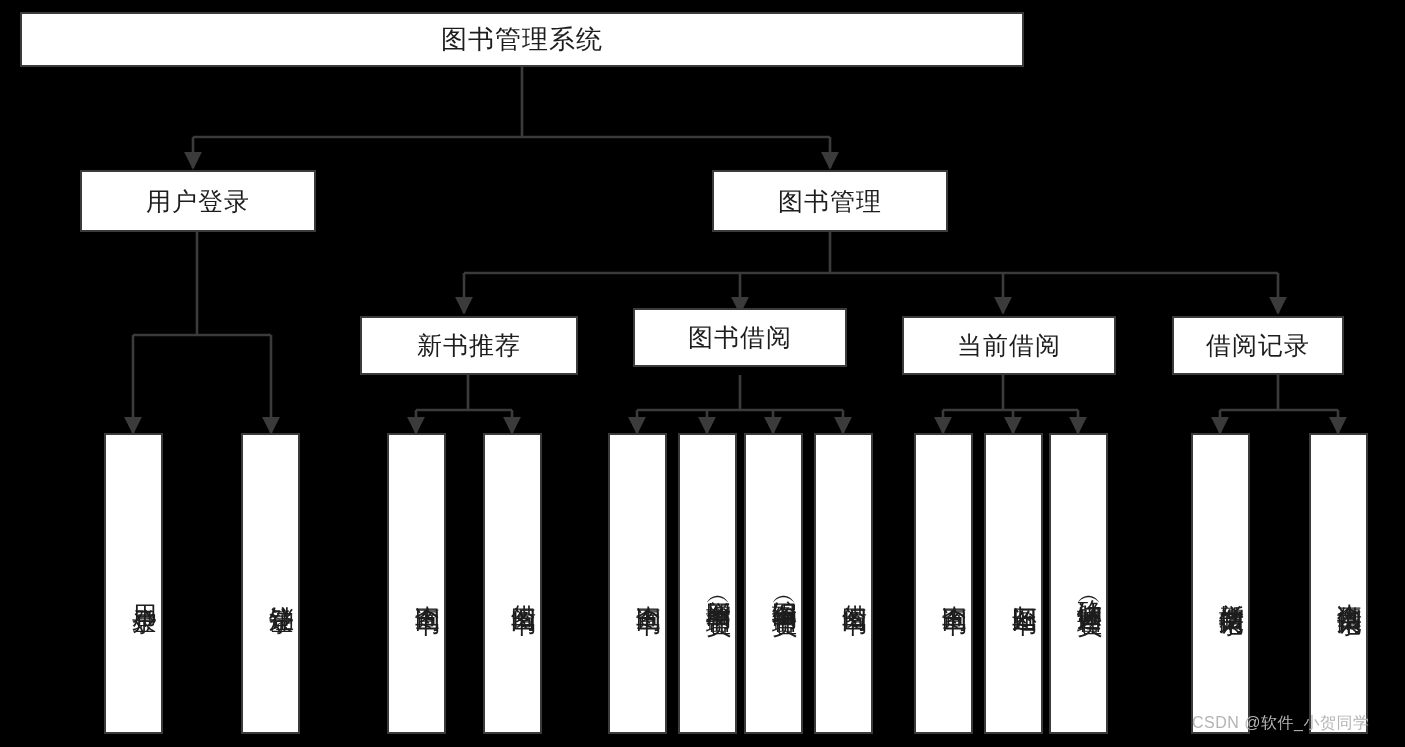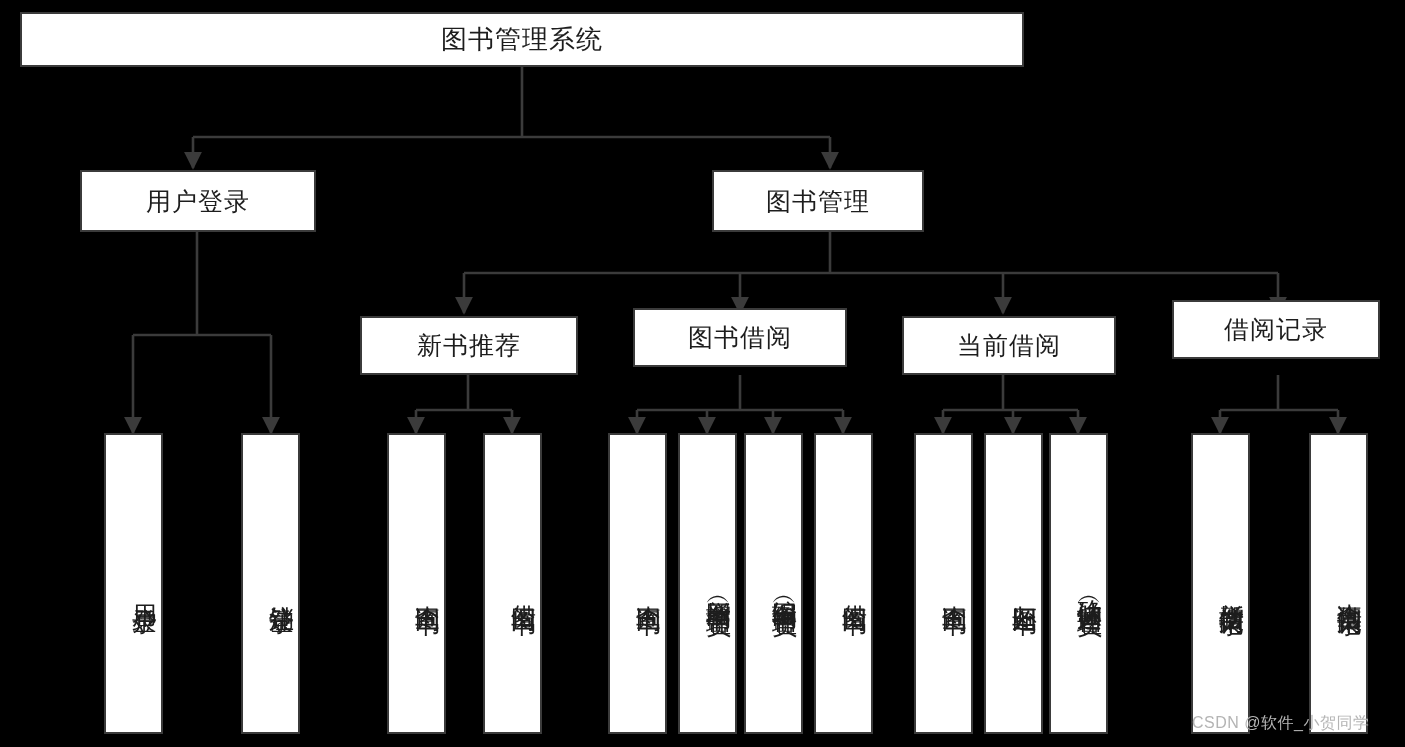--- a/index.html
+++ b/index.html
@@ -122,34 +122,34 @@
     </g>
   </svg>
 
   <div class="node horizontal root" style="left:20px; top:12px; width:1004px; height:55px;">
     <span class="node-label">图书管理系统</span>
   </div>
 
   <div class="node horizontal" style="left:80px; top:170px; width:236px; height:62px;">
     <span class="node-label">用户登录</span>
   </div>
-  <div class="node horizontal" style="left:712px; top:170px; width:212px; height:62px;">
+  <div class="node horizontal" style="left:712px; top:170px; width:236px; height:62px;">
     <span class="node-label">图书管理</span>
   </div>
 
   <div class="node horizontal" style="left:360px; top:316px; width:218px; height:59px;">
     <span class="node-label">新书推荐</span>
   </div>
   <div class="node horizontal" style="left:633px; top:308px; width:214px; height:59px;">
     <span class="node-label">图书借阅</span>
   </div>
   <div class="node horizontal" style="left:902px; top:316px; width:214px; height:59px;">
     <span class="node-label">当前借阅</span>
   </div>
-  <div class="node horizontal" style="left:1172px; top:300px; width:208px; height:59px;">
+  <div class="node horizontal" style="left:1172px; top:316px; width:172px; height:59px;">
     <span class="node-label">借阅记录</span>
   </div>
 
   <div class="node vertical" style="left:104px; top:433px; width:59px; height:301px;">
     <span class="node-label">用户登录</span>
   </div>
   <div class="node vertical" style="left:241px; top:433px; width:59px; height:301px;">
     <span class="node-label">注销登录</span>
   </div>
 

